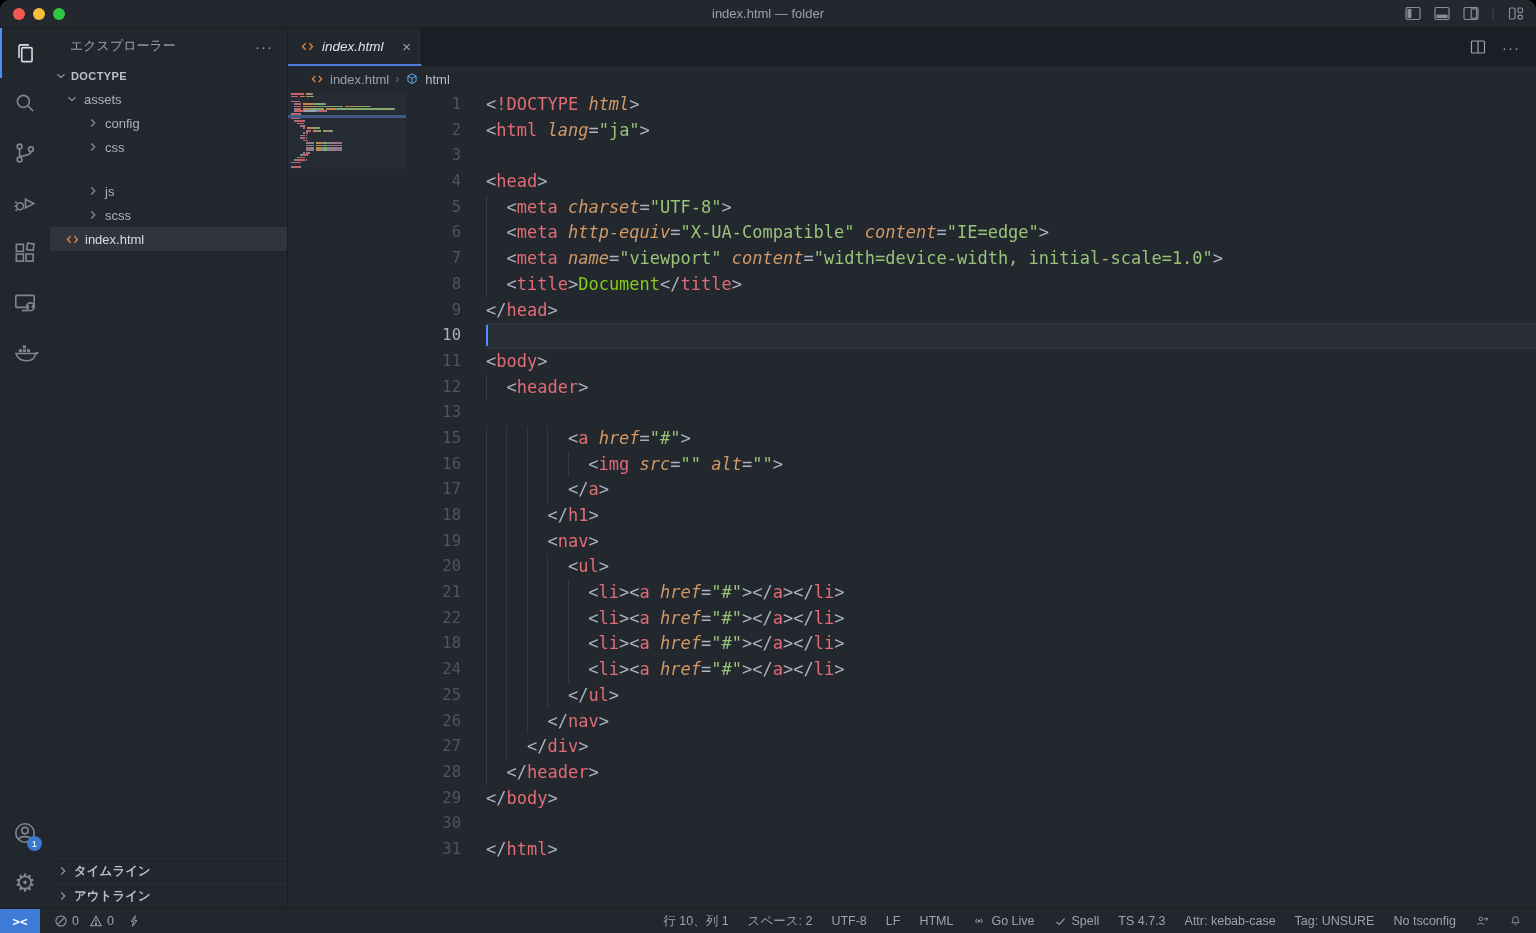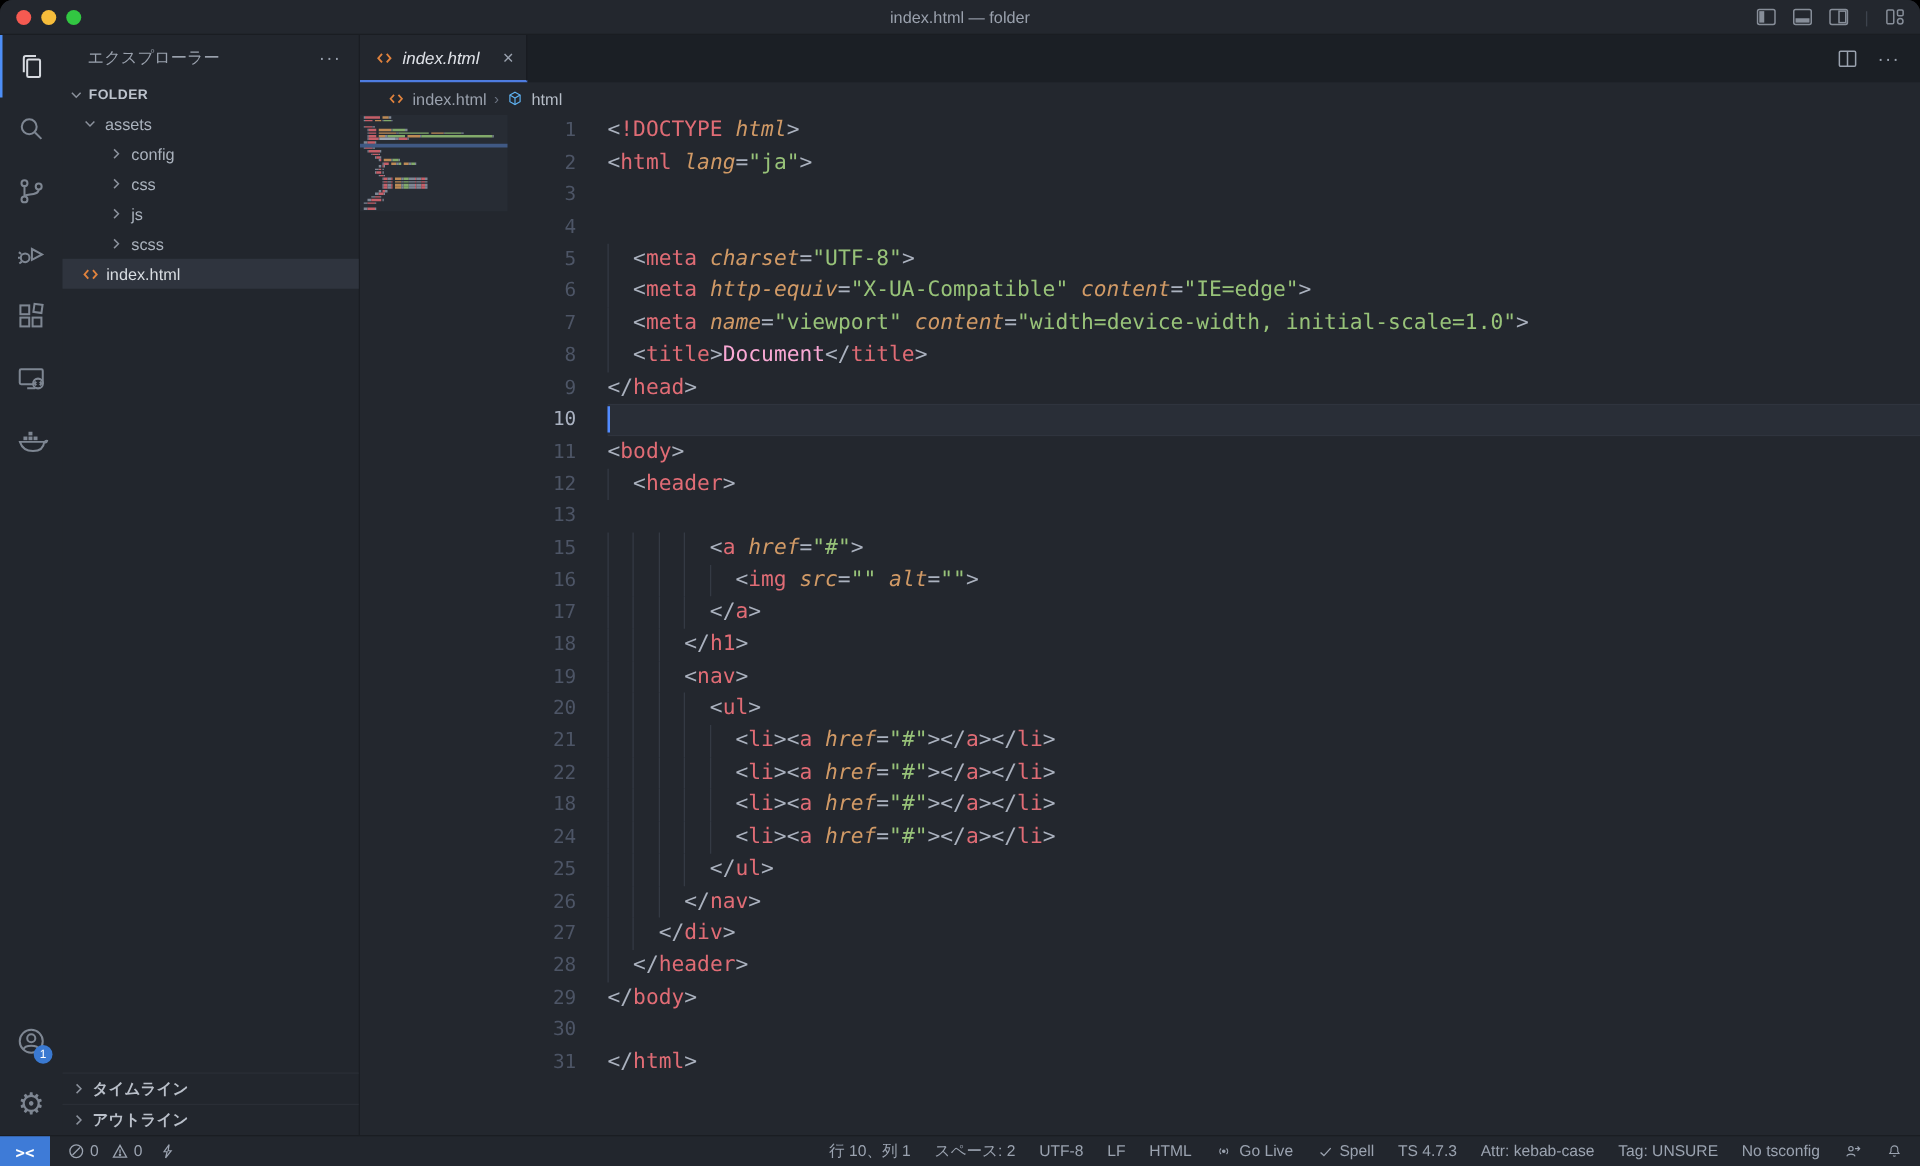--- a/index.html
+++ b/index.html
@@ -57,21 +57,21 @@
   .editor{flex:1;position:relative;overflow:hidden;background:#23272e;}
   .code{position:absolute;inset:0;font-family:"DejaVu Sans Mono",monospace;font-size:17px;line-height:25.7px;}
   .line{display:flex;height:25.7px;}
   .ln{width:198px;padding-right:25px;text-align:right;color:#4d5566;font-size:15.5px;flex:none;}
   .txt{position:relative;flex:1;white-space:pre;color:#abb2bf;}
   .line.cur .ln{color:#aab2c1;}
   .line.cur .txt{background:#292e37;box-shadow:inset 0 1px 0 #2f343e, inset 0 -1px 0 #2f343e;}
   .cursor{position:absolute;left:0;top:2px;width:2px;height:21px;background:#528bff;}
   .guide{position:absolute;top:0;bottom:0;width:1px;background:#343a44;}
   .tk-p{color:#abb2bf;} .tk-t{color:#e06c75;} .tk-a{color:#d19a66;font-style:italic;}
-  .tk-s{color:#98c379;} .tk-x{color:#f9a8d4;}
+  .tk-s{color:#98c379;} .tk-x{color:#84cc16;}
   
   .minimap{position:absolute;left:0;top:0;width:118px;height:77px;background:#272c34;padding:1px 3px;}
   .mm-row{position:relative;height:2.45px;}
   .mm-mark{position:absolute;top:.35px;height:1.7px;}
   .mm-cur{position:absolute;left:0;right:0;height:2.6px;background:rgba(86,128,198,.55);}
   
   .statusbar{height:25px;background:#22262d;border-top:1px solid #1a1d22;display:flex;align-items:center;
     font-size:12.5px;color:#9ba3b0;flex:none;}
   .sb-left{display:flex;align-items:center;gap:14px;height:100%;}
   .remote-btn{width:40px;height:100%;background:#3e7bd7;color:#fff;display:flex;align-items:center;
@@ -199,21 +199,21 @@
       <div class="sb-header">
         <span class="sb-title">エクスプローラー</span>
         <span class="sb-more dots">···</span>
       </div>
       <div class="sb-section">
         <span class="chev">
           <svg width="14" height="14" viewBox="0 0 16 16" fill="none" stroke="currentColor" stroke-width="1.4">
               <path d="M4 6l4 4 4-4"></path>
             </svg>
         </span>
-        <span>FOLDER</span>
+        <span>DOCTYPE</span>
       </div>
       <div class="tree">
           <div class="tree-row" style="padding-left: 15px;">
             <span class="chev">
               <svg width="14" height="14" viewBox="0 0 16 16" fill="none" stroke="currentColor" stroke-width="1.4">
                 <path d="M4 6l4 4 4-4"></path>
               </svg>
             </span>
             <span class="tree-label">assets</span>
           </div>
@@ -226,21 +226,21 @@
             <span class="tree-label">config</span>
           </div>
           <div class="tree-row" style="padding-left: 36px;">
             <span class="chev">
               <svg width="14" height="14" viewBox="0 0 16 16" fill="none" stroke="currentColor" stroke-width="1.4">
                 <path d="M6 4l4 4-4 4"></path>
               </svg>
             </span>
             <span class="tree-label">css</span>
           </div>
-          <div class="tree-row" style="padding-left: 36px;">
+          <div class="tree-row" style="padding-left: 36px; margin-top: 20px;">
             <span class="chev">
               <svg width="14" height="14" viewBox="0 0 16 16" fill="none" stroke="currentColor" stroke-width="1.4">
                 <path d="M6 4l4 4-4 4"></path>
               </svg>
             </span>
             <span class="tree-label">js</span>
           </div>
           <div class="tree-row" style="padding-left: 36px;">
             <span class="chev">
               <svg width="14" height="14" viewBox="0 0 16 16" fill="none" stroke="currentColor" stroke-width="1.4">
@@ -537,20 +537,21 @@
             <div class="line">
               <span class="ln">2</span>
               <span class="txt"><span class="tk-p">&lt;</span><span class="tk-t">html</span><span class="tk-x"> </span><span class="tk-a">lang</span><span class="tk-p">=</span><span class="tk-s">"ja"</span><span class="tk-p">&gt;</span></span>
             </div>
             <div class="line">
               <span class="ln">3</span>
               <span class="txt"></span>
             </div>
             <div class="line">
               <span class="ln">4</span>
+              <span class="txt"><span class="tk-p">&lt;</span><span class="tk-t">head</span><span class="tk-p">&gt;</span></span>
             </div>
             <div class="line">
               <span class="ln">5</span>
               <span class="txt"><span class="guide" style="left: calc(0ch);"></span><span class="tk-x">  </span><span class="tk-p">&lt;</span><span class="tk-t">meta</span><span class="tk-x"> </span><span class="tk-a">charset</span><span class="tk-p">=</span><span class="tk-s">"UTF-8"</span><span class="tk-p">&gt;</span></span>
             </div>
             <div class="line">
               <span class="ln">6</span>
               <span class="txt"><span class="guide" style="left: calc(0ch);"></span><span class="tk-x">  </span><span class="tk-p">&lt;</span><span class="tk-t">meta</span><span class="tk-x"> </span><span class="tk-a">http-equiv</span><span class="tk-p">=</span><span class="tk-s">"X-UA-Compatible"</span><span class="tk-x"> </span><span class="tk-a">content</span><span class="tk-p">=</span><span class="tk-s">"IE=edge"</span><span class="tk-p">&gt;</span></span>
             </div>
             <div class="line">

